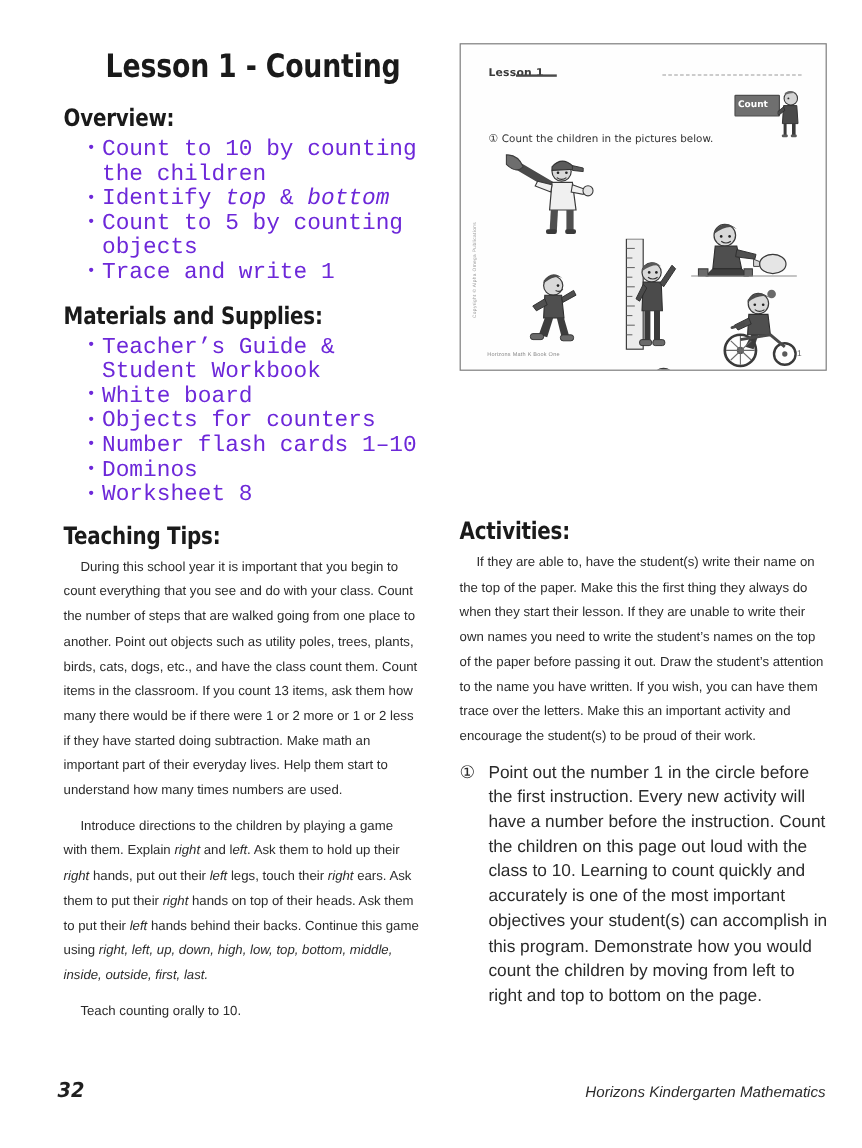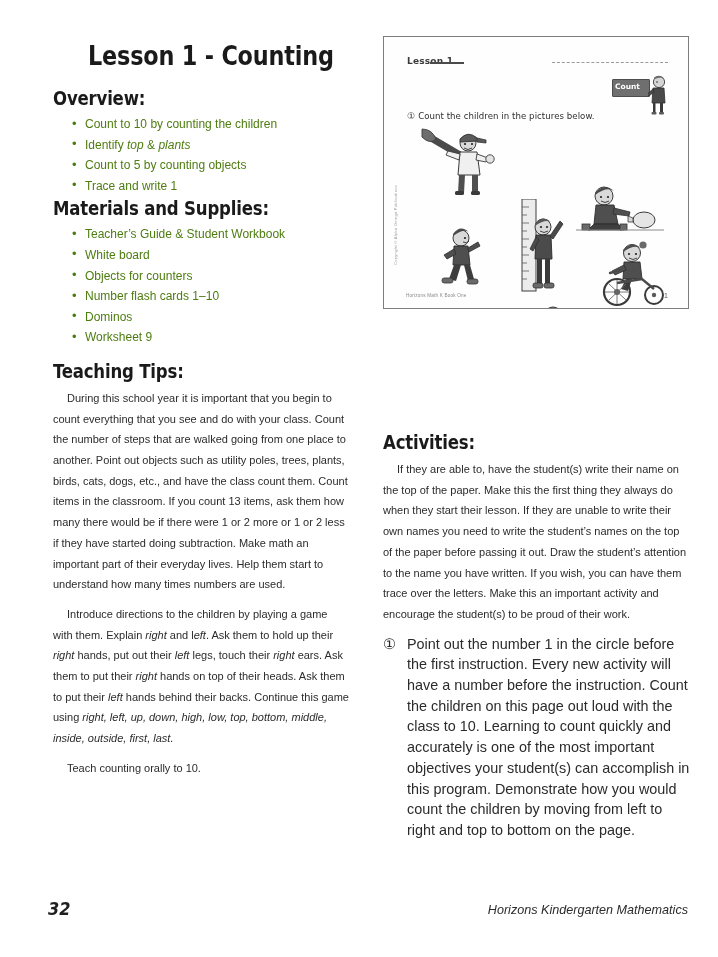--- a/index.html
+++ b/index.html
@@ -61,33 +61,34 @@
   }
 
   
   ul.bullets {
     list-style: none;
     margin: 0 0 0 0;
     padding: 0 0 0 19px;
   }
   ul.bullets li {
     position: relative;
-    font-size: 12px;
+    font-size: 19px;
     line-height: 20.6px;
     padding-left: 13px;
-    color: #4d7c0f;
+    color: #6d28d9;
+    font-family: Liberation Mono, monospace;
   }
   ul.bullets li::before {
     content: "\2022";
     position: absolute;
     left: 0;
     top: -0.5px;
     font-size: 13px;
   }
-  .blk { }
+  .blk { margin-bottom: 13px; }
   .blk-tight { margin-bottom: 11px; }
 
   
   p.body {
     font-size: 11px;
     line-height: 20.7px;
     margin: 0 0 9px 0;
     text-indent: 14px;
     color: #2b2b2b;
     text-align: left;
@@ -250,21 +251,21 @@
 
   <div class="col-left">
 
     <div class="blk">
       <div class="heading sec-heading">Overview:</div>
       <ul class="bullets">
         <li>
           <span>Count to 10 by counting the children</span>
         </li>
         <li>
-          Identify <i>top</i> &amp; <i>plants</i>
+          Identify <i>top</i> &amp; <i>bottom</i>
         </li>
         <li>
           <span>Count to 5 by counting objects</span>
         </li>
         <li>
           <span>Trace and write 1</span>
         </li>
       </ul>
     </div>
 
@@ -280,21 +281,21 @@
         <li>
           <span>Objects for counters</span>
         </li>
         <li>
           <span>Number flash cards 1–10</span>
         </li>
         <li>
           <span>Dominos</span>
         </li>
         <li>
-          <span>Worksheet 9</span>
+          <span>Worksheet 8</span>
         </li>
       </ul>
     </div>
 
     <div>
       <div class="heading sec-heading" style="margin-bottom:5px;">Teaching Tips:</div>
 
       <p class="body">During this school year it is important that you begin to count everything that you see and do with your class. Count the number of steps that are walked going from one place to another. Point out objects such as utility poles, trees, plants, birds, cats, dogs, etc., and have the class count them. Count items in the classroom. If you count 13 items, ask them how many there would be if there were 1 or 2 more or 1 or 2 less if they have started doing subtraction. Make math an important part of their everyday lives. Help them start to understand how many times numbers are used.</p>
 
       <p class="body"><span>Introduce directions to the children by playing a game with them. Explain </span><i>right</i><span> and l</span><i>eft</i><span>. Ask them to hold up their </span><i>right</i><span> hands, put out their </span><i>left</i><span> legs, touch their </span><i>right</i><span> ears. Ask them to put their </span><i>right</i><span> hands on top of their heads. Ask them to put their </span><i>left</i><span> hands behind their backs. Continue this game using </span><i>right, left, up, down, high, low, top, bottom, middle, inside, outside, first, last.</i></p>

